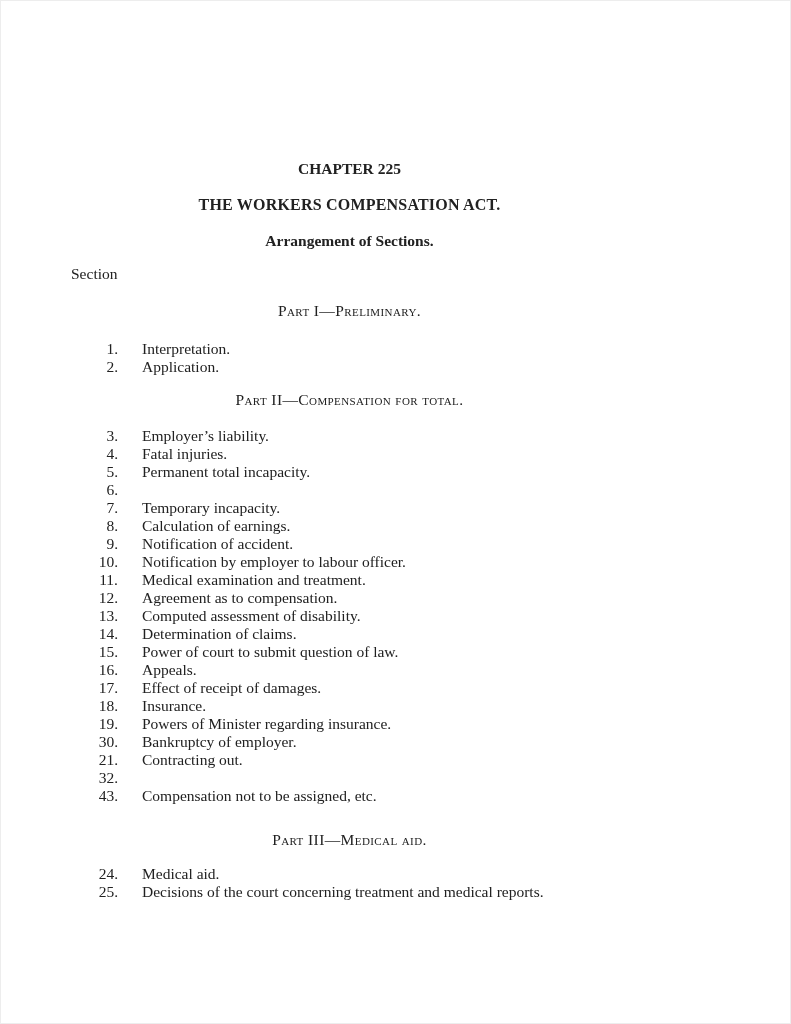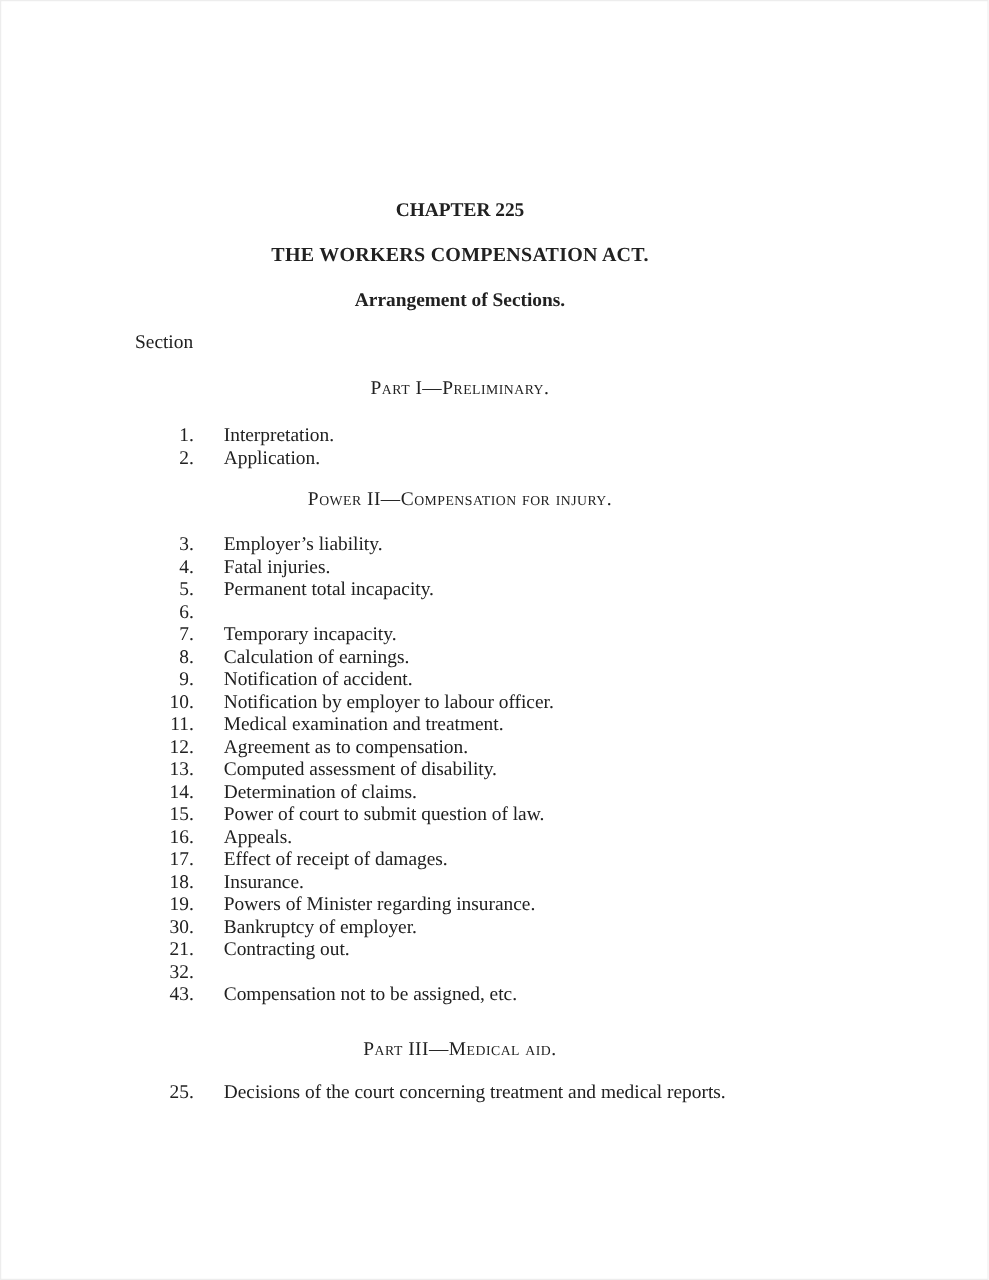--- a/index.html
+++ b/index.html
@@ -7,21 +7,21 @@
     padding: 0;
     background: #ffffff;
   }
   .page {
     position: relative;
     width: 791px;
     height: 1024px;
     margin: 0 auto;
     background: #ffffff;
     box-sizing: border-box;
-    padding: 160px 163px 0 108px;
+    padding: 160px 163px 0 71px;
     font-family: "Liberation Serif", "DejaVu Serif", serif;
     color: #212121;
     box-shadow: inset 0 0 0 1px #ededed;
     overflow: hidden;
   }
   .chapter {
     margin: 0 0 18px 0;
     text-align: center;
     font-weight: bold;
     font-size: 15.5px;
@@ -88,21 +88,21 @@
   </div>
 
   <div class="toc-row">
     <span class="toc-num">2.</span>
     <span class="toc-label">Application.</span>
   </div>
 </div>
   </div>
 
   <div class="part">
-    <div class="part-heading">Power II—Compensation for injury.</div>
+    <div class="part-heading">Part II—Compensation for total.</div>
     <div class="toc-list">
   <div class="toc-row">
     <span class="toc-num">3.</span>
     <span class="toc-label">Employer’s liability.</span>
   </div>
 
   <div class="toc-row">
     <span class="toc-num">4.</span>
     <span class="toc-label">Fatal injuries.</span>
   </div>
@@ -198,20 +198,24 @@
   <div class="toc-row">
     <span class="toc-num">43.</span>
     <span class="toc-label">Compensation not to be assigned, etc.</span>
   </div>
 </div>
   </div>
 
   <div class="part">
     <div class="part-heading">Part III—Medical aid.</div>
     <div class="toc-list">
+  <div class="toc-row">
+    <span class="toc-num">24.</span>
+    <span class="toc-label">Medical aid.</span>
+  </div>
 
   <div class="toc-row">
     <span class="toc-num">25.</span>
     <span class="toc-label">Decisions of the court concerning treatment and medical reports.</span>
   </div>
 </div>
   </div>
 </div>
 </div>
 

